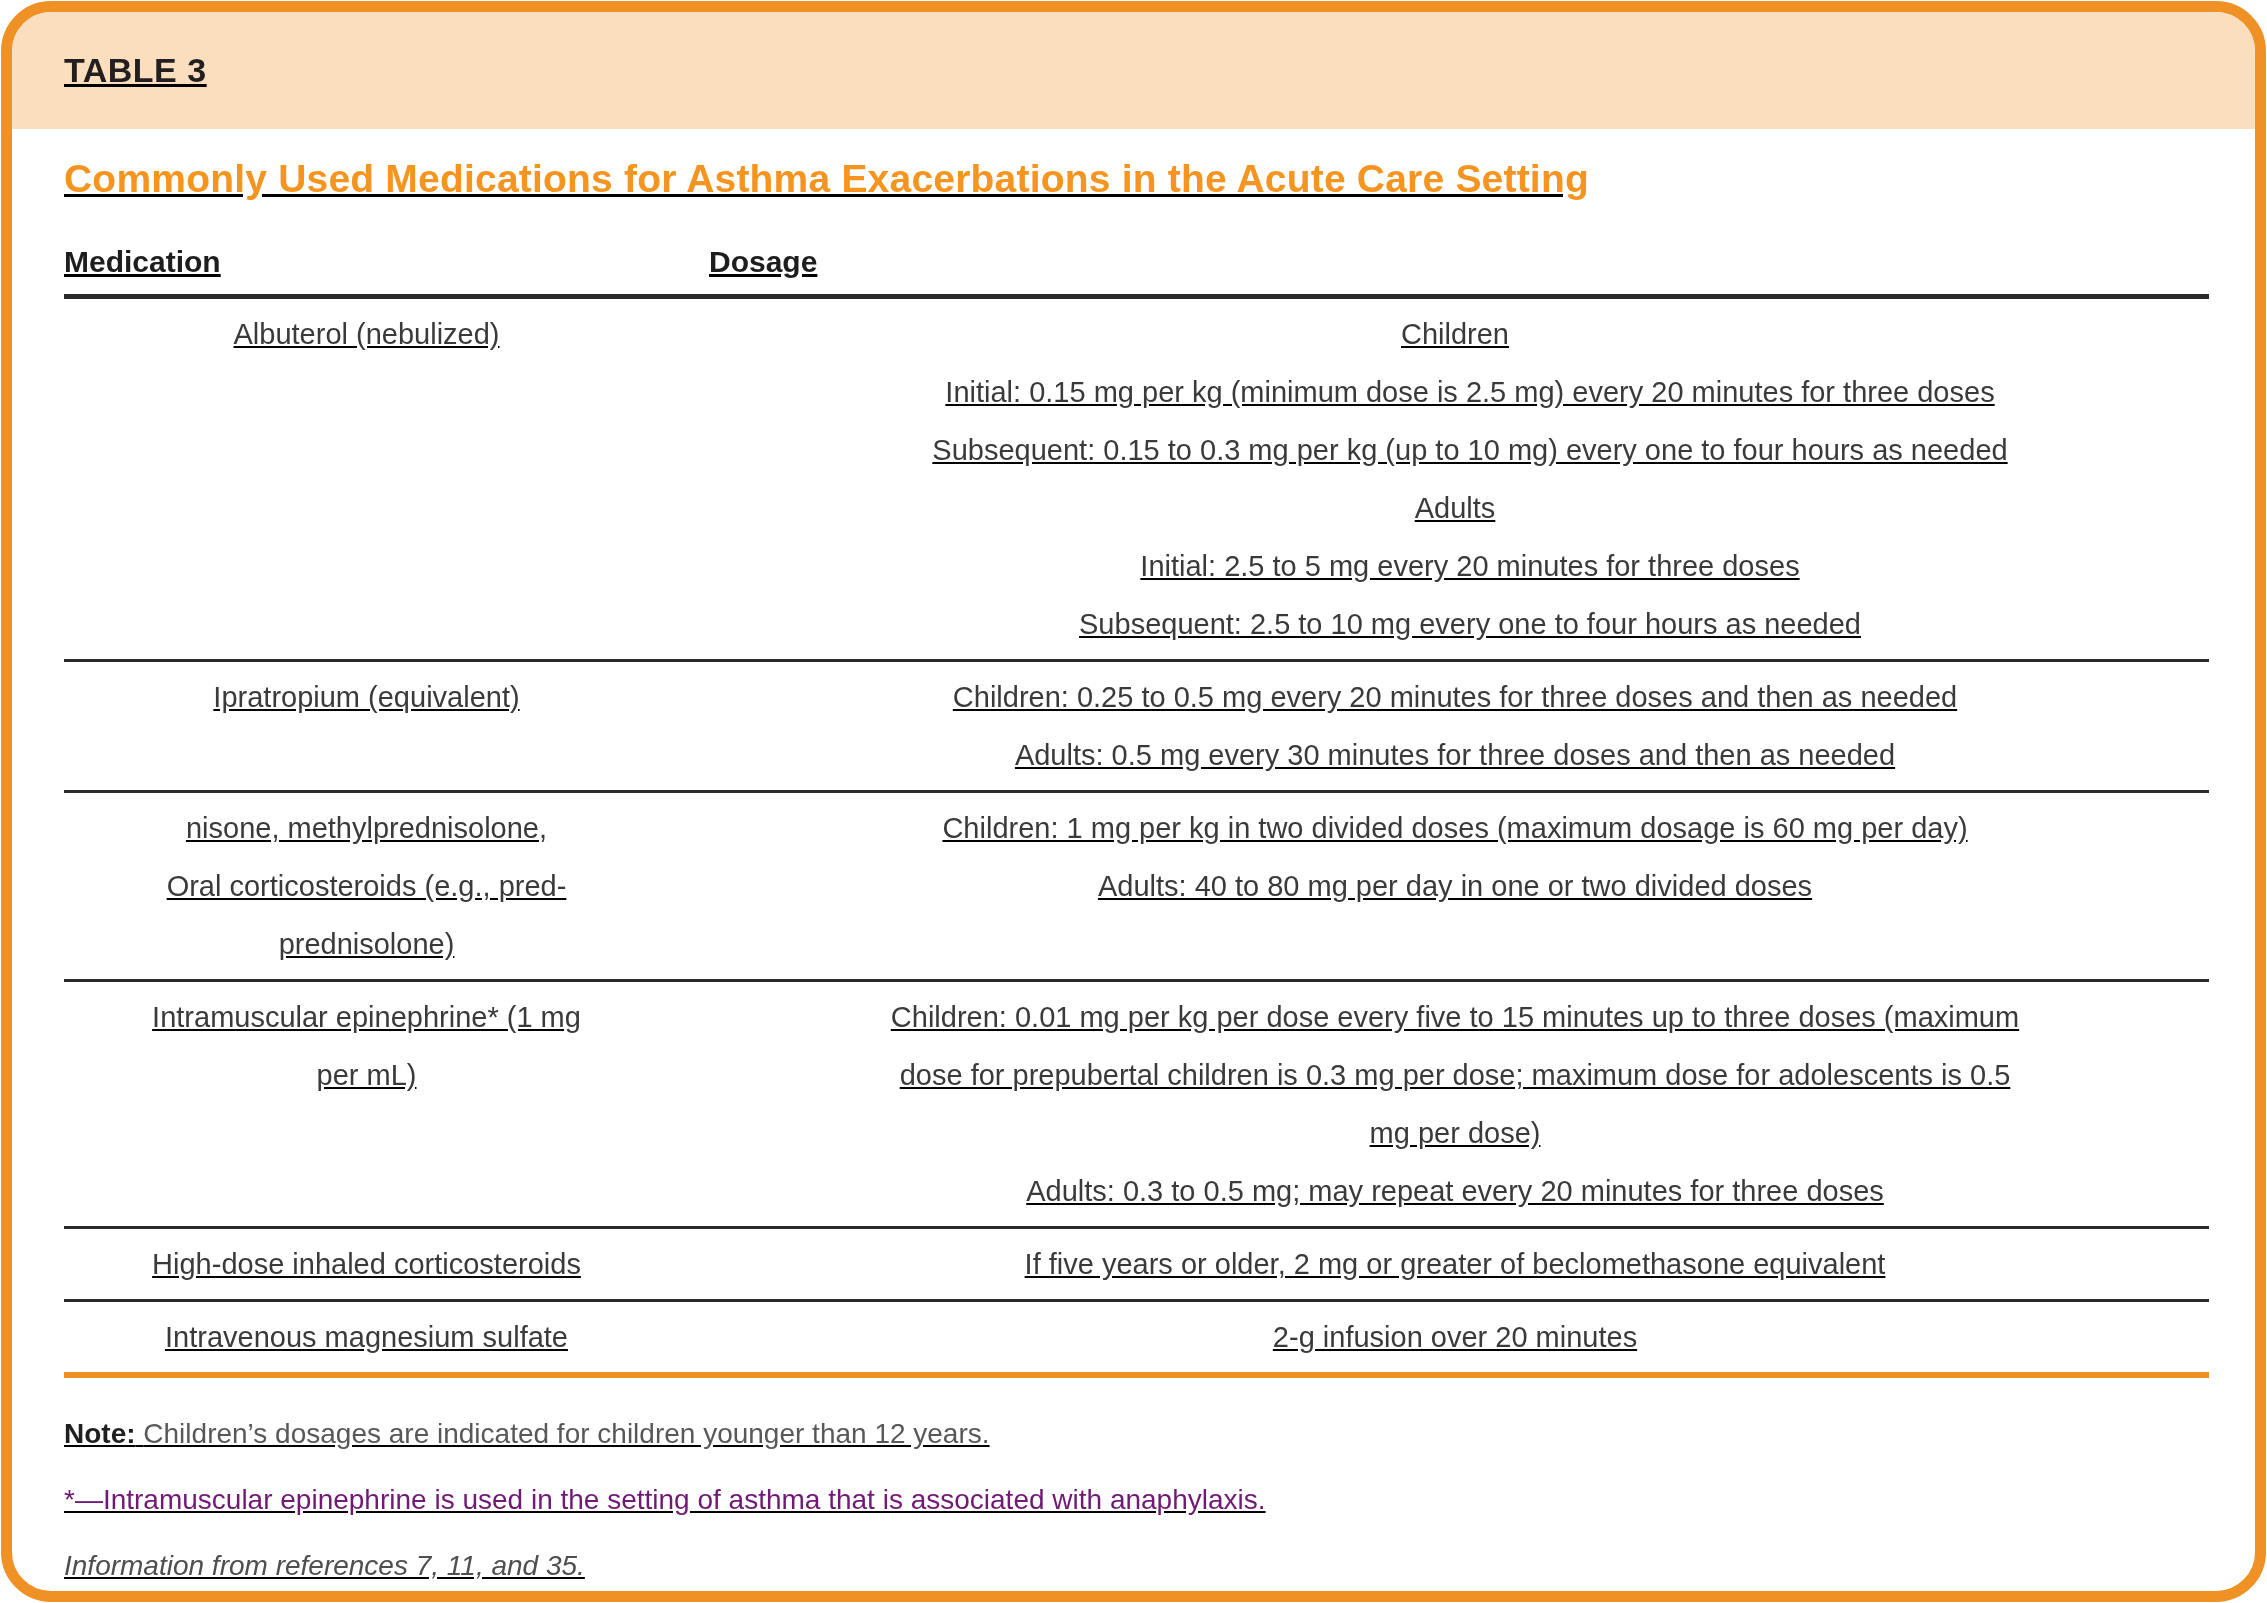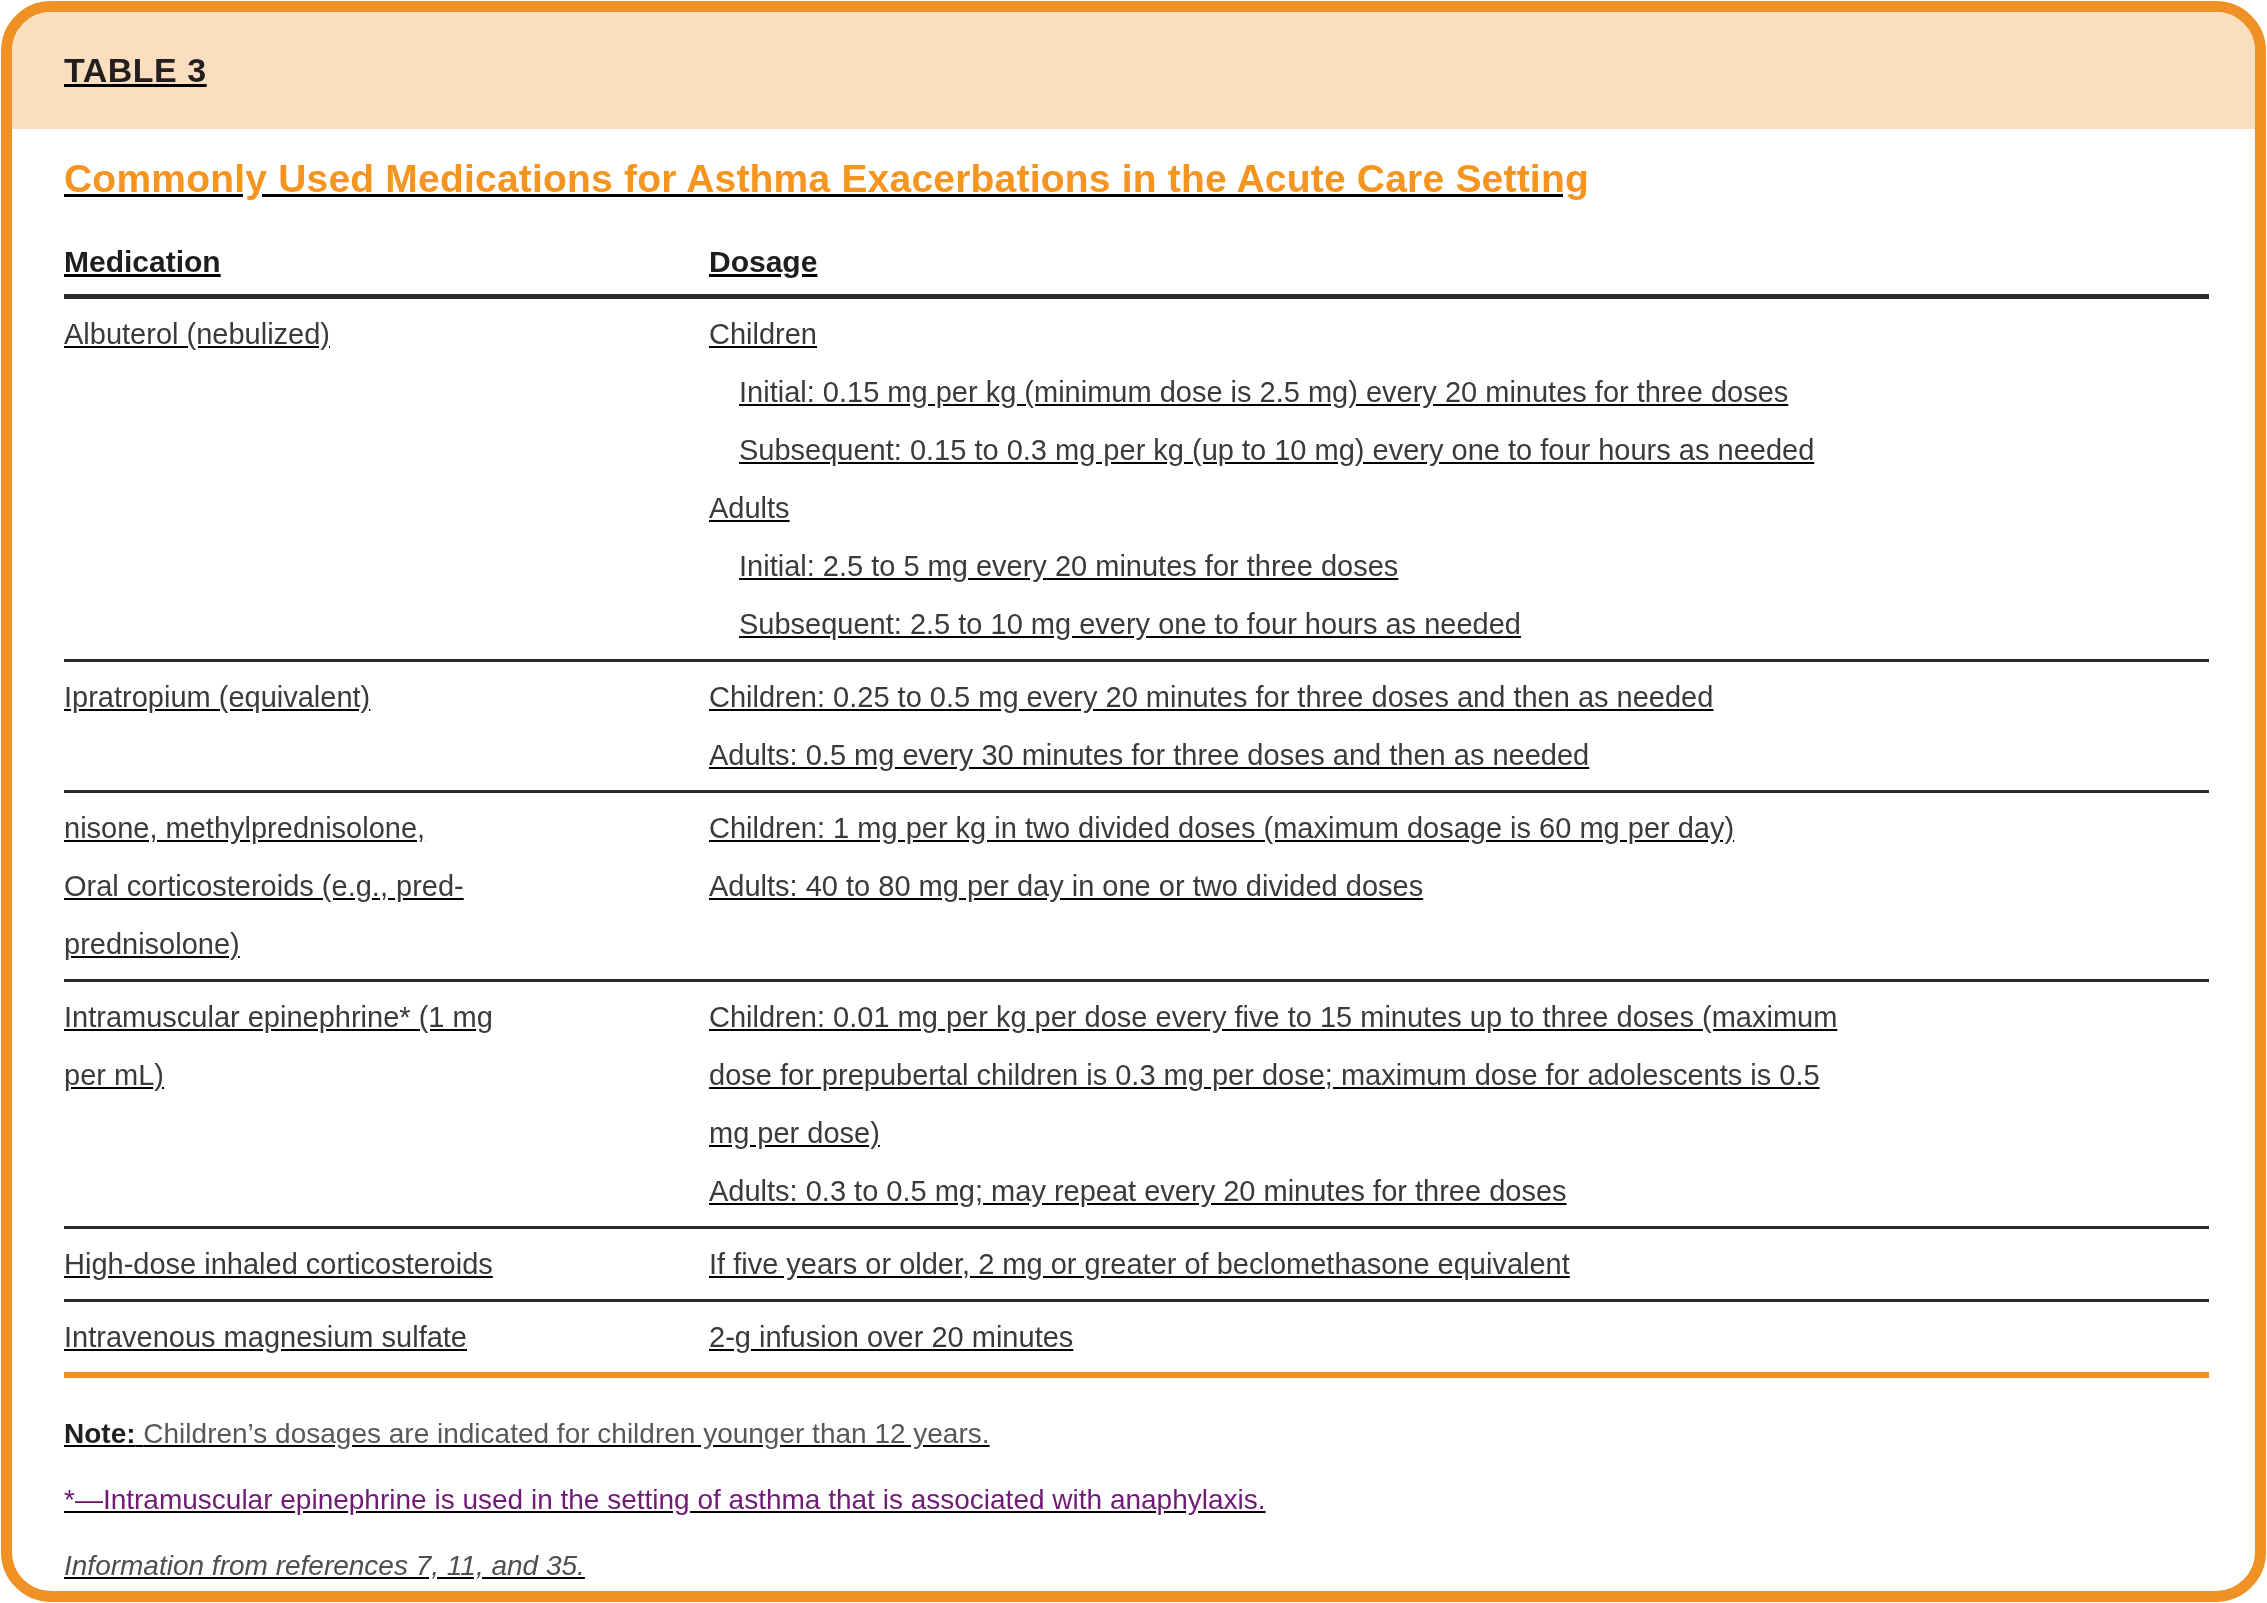--- a/index.html
+++ b/index.html
@@ -41,21 +41,21 @@
   }
   .rule-header { height: 5px; background: var(--rule-dark, #272727); margin-top: 15px; }
   .trow {
     display: grid; grid-template-columns: 645px 1fr;
     padding: 6px 0;
     font-size: 29px; line-height: 58px;
     color: var(--text-dark, #3A3A3A);
   }
   .cell.med { padding-right: 40px; }
   .cell.dos { padding-right: 8px; }
-  .ln { white-space: normal; }
+  .ln { white-space: normal; text-align: center; }
   .ln.ind { padding-left: 30px; }
   .divider { height: 3px; background: var(--rule-dark, #2F2F2F); }
   .rule-orange { height: 6px; background: var(--accent-orange, #F09126); }
   .footer { padding-top: 28px; font-size: 28px; line-height: 32px; }
   .footer p { margin: 12px 0 34px 0; }
   .note-label { font-weight: 700; color: #1F1F1F; }
   .note-text { color: #58585A; }
   .ast-note { color: #701a75; }
   .src-note { font-style: italic; color: #4F4F51; }
 </style>

